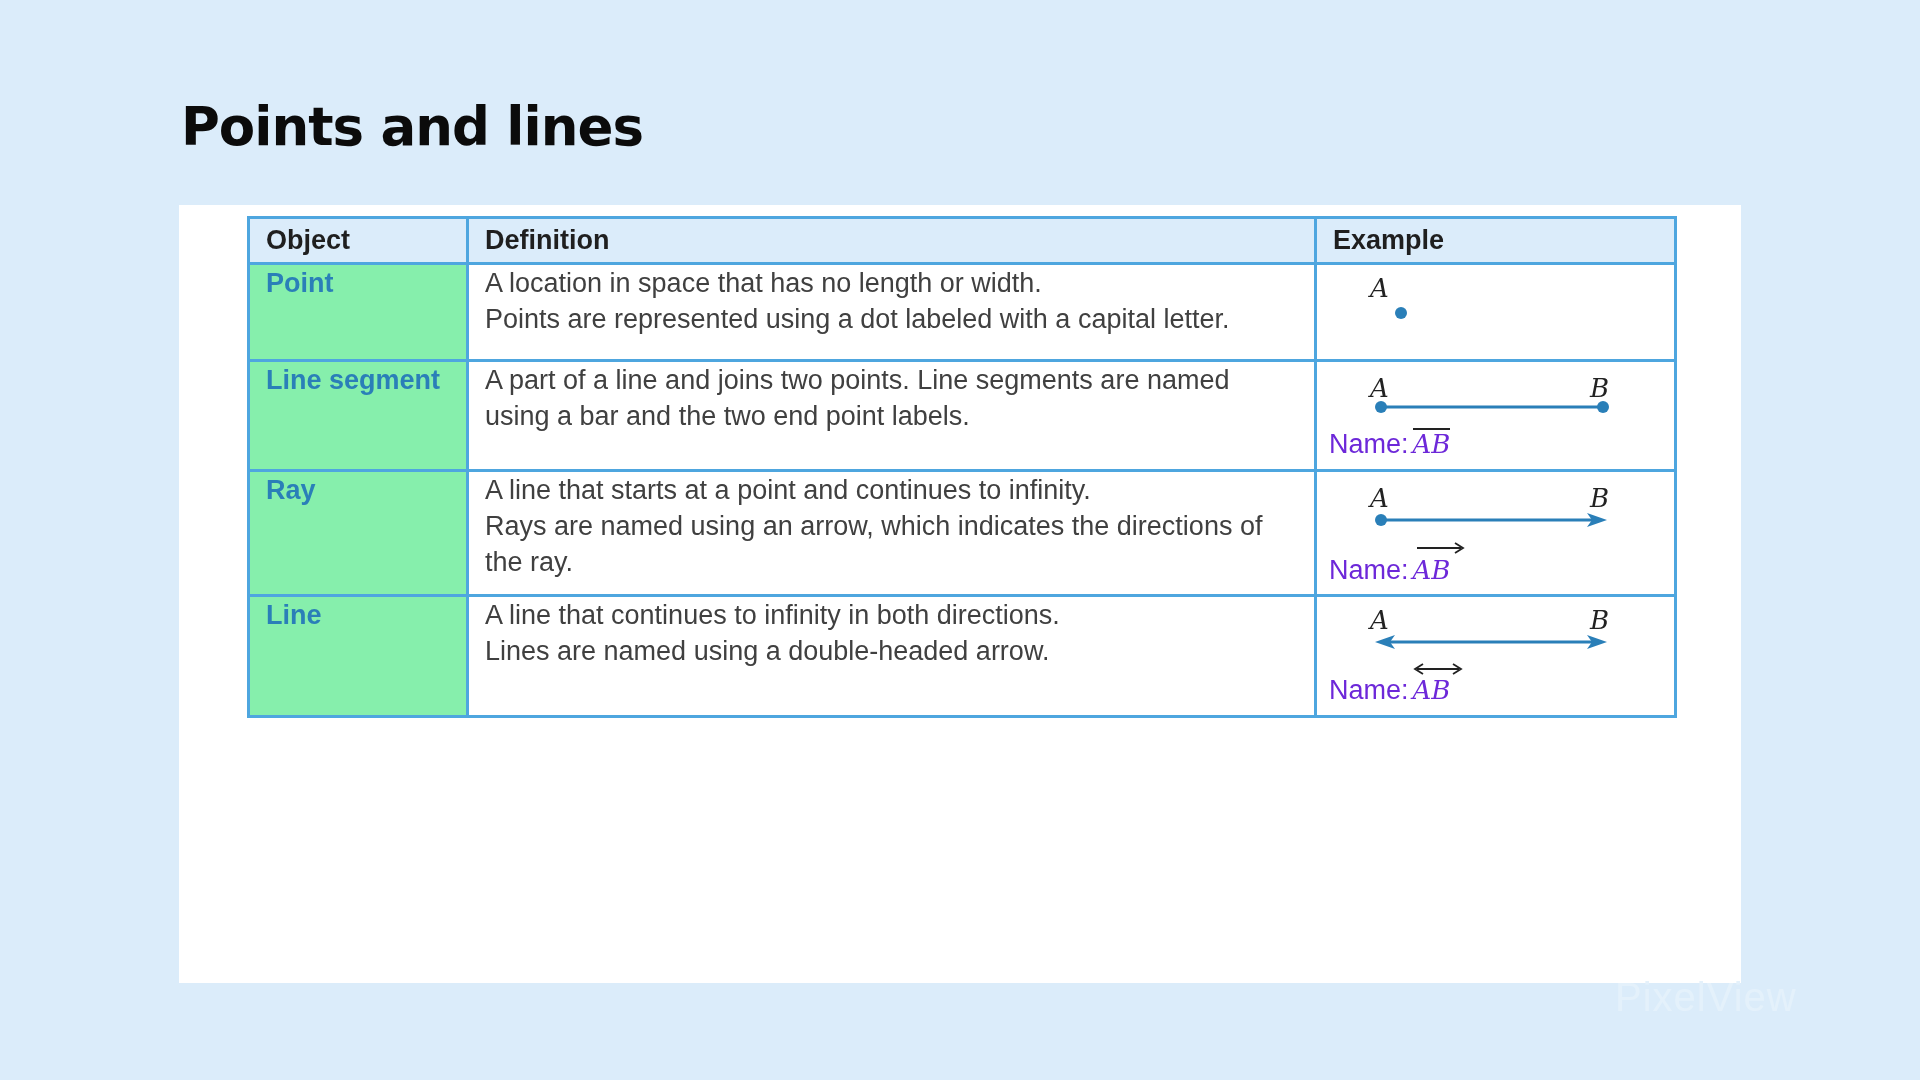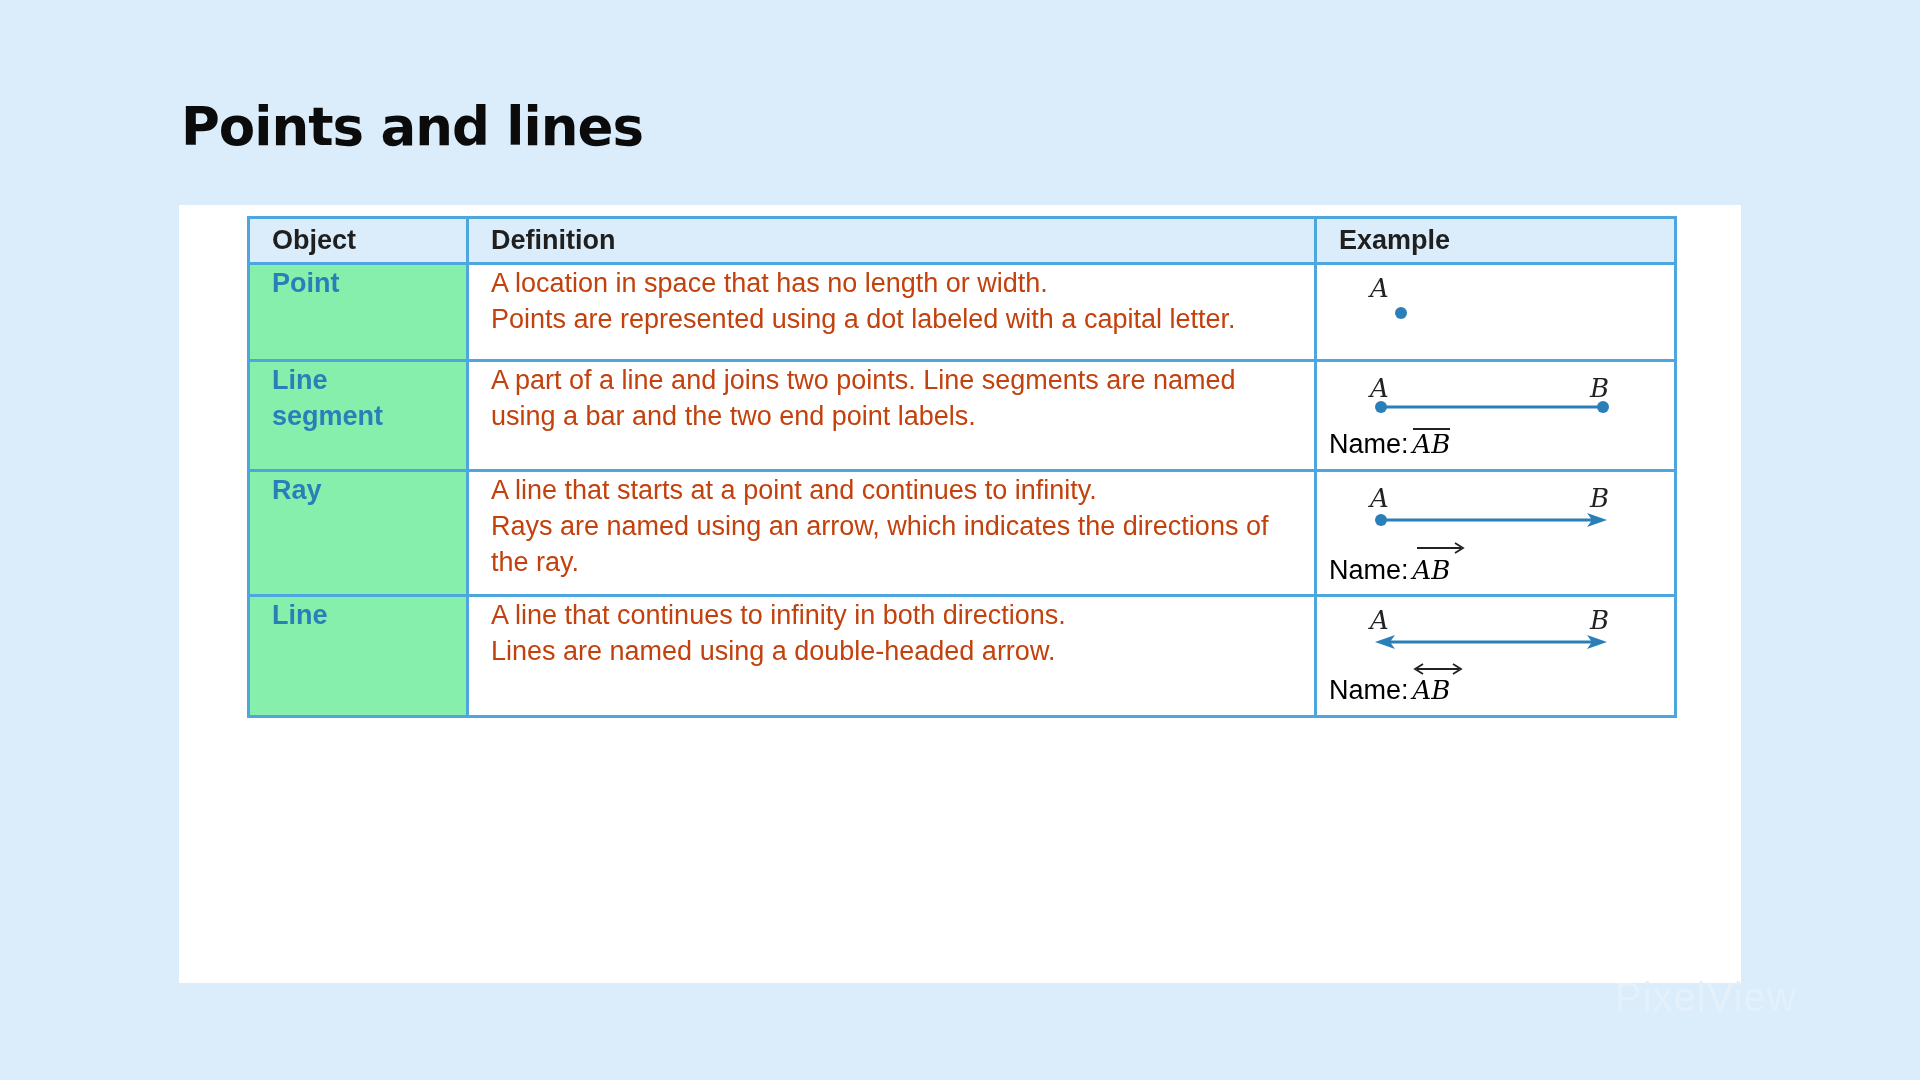--- a/index.html
+++ b/index.html
@@ -43,41 +43,41 @@
       border-collapse: collapse;
       table-layout: fixed;
       font-size: 27px;
       line-height: 36px;
     }
     table.defs th,
     table.defs td {
       border: 3px solid #4ea6df;
       vertical-align: top;
       text-align: left;
-      padding: 0 22px;
+      padding: 0 16px;
     }
     table.defs th {
       background: #dbecfa;
       font-weight: bold;
       color: #1f1f1f;
       height: 40px;
       padding-top: 3px;
       font-size: 27px;
     }
     col.c-obj { width: 219px; }
     col.c-def { width: 848px; }
     col.c-ex  { width: 360px; }
     td.obj {
       background: #86efac;
       color: #2a7fb8;
       font-weight: bold;
       padding-top: 3px;
     }
     td.def {
-      color: #c2410c;
+      color: #404040;
       padding-top: 3px;
     }
     td.def .line { display: block; }
     td.ex {
       position: relative;
       padding: 0;
     }
     tr.r-point td { height: 94px; }
     tr.r-seg td { height: 107px; }
     tr.r-ray td { height: 122px; }
@@ -85,21 +85,21 @@
     tr.r-perp td { height: 124px; }
     .ex svg {
       position: absolute;
       left: 0;
       top: 0;
     }
     .name-label {
       position: absolute;
       left: 12px;
       font-size: 27px;
-      color: #000000;
+      color: #6d28d9;
       white-space: nowrap;
     }
     .name-label .math {
       font-family: "DejaVu Serif", serif;
       font-style: italic;
       font-size: 26px;
       position: relative;
       display: inline-block;
       margin-left: 4px;
     }

